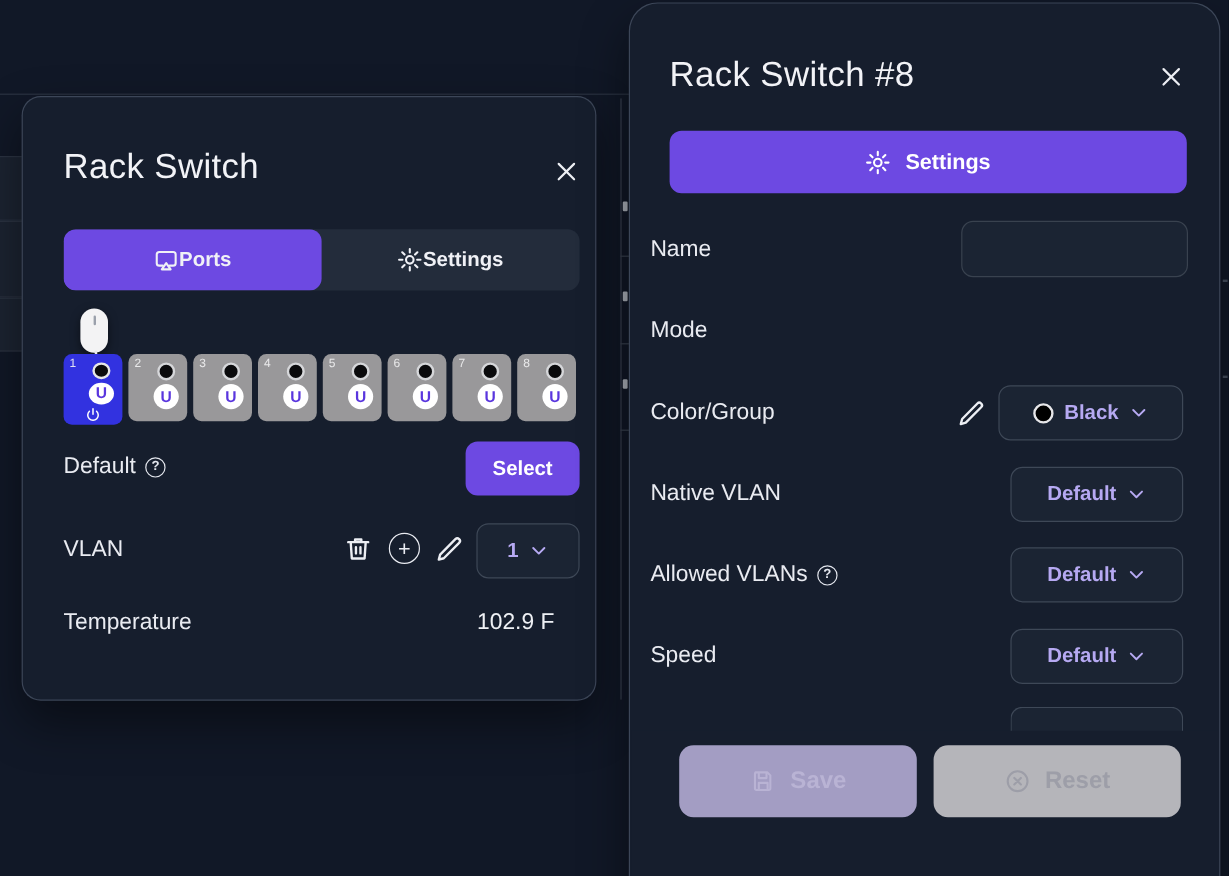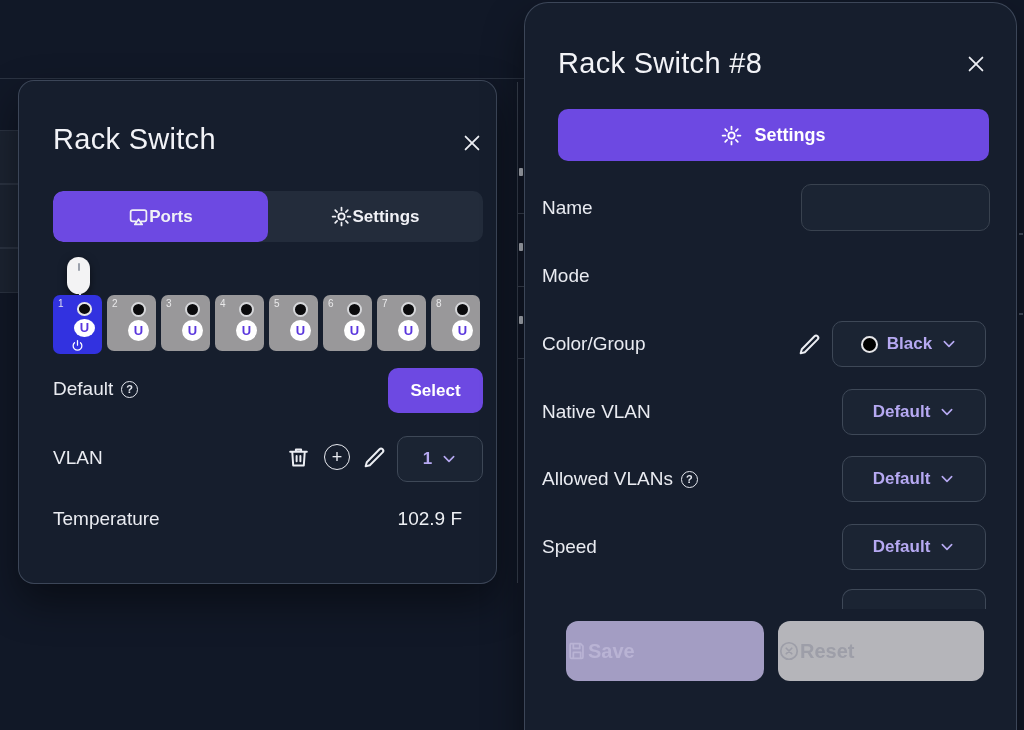--- a/index.html
+++ b/index.html
@@ -112,21 +112,21 @@
   .dd-color{ left:307px; width:154px; }
   .swatch{ width:17px; height:17px; border-radius:50%; background:#000; border:2px solid #e6e6e9; }
   .pencil-btn{ position:absolute; left:272px; top:329px; }
   .partial-dd{
     position:absolute; left:317px; top:586px; width:144px; height:22px;
     background:#1b2433; border:1px solid #3e4857; border-bottom:none; border-radius:10px 10px 0 0;
   }
   .footer{ position:absolute; left:1px; right:1px; top:606px; bottom:0; background:#161e2d; }
   .footer .btn{
     position:absolute; top:12px; height:60px; border:none; border-radius:12px; cursor:pointer;
-    display:flex; align-items:center; justify-content:flex-start; 
+    display:flex; align-items:center; justify-content:center; gap:12px;
     font-size:20px; font-weight:600; font-family:inherit;
   }
   .save-btn{ left:40px; width:198px; background:#a39dc3; color:#b9b3d4; }
   .reset-btn{ left:252px; width:206px; background:#b5b5ba; color:#9d9ea8; }
 </style>
 </head>
 <body>
 
 <svg width="0" height="0" style="position:absolute">
   <defs>

